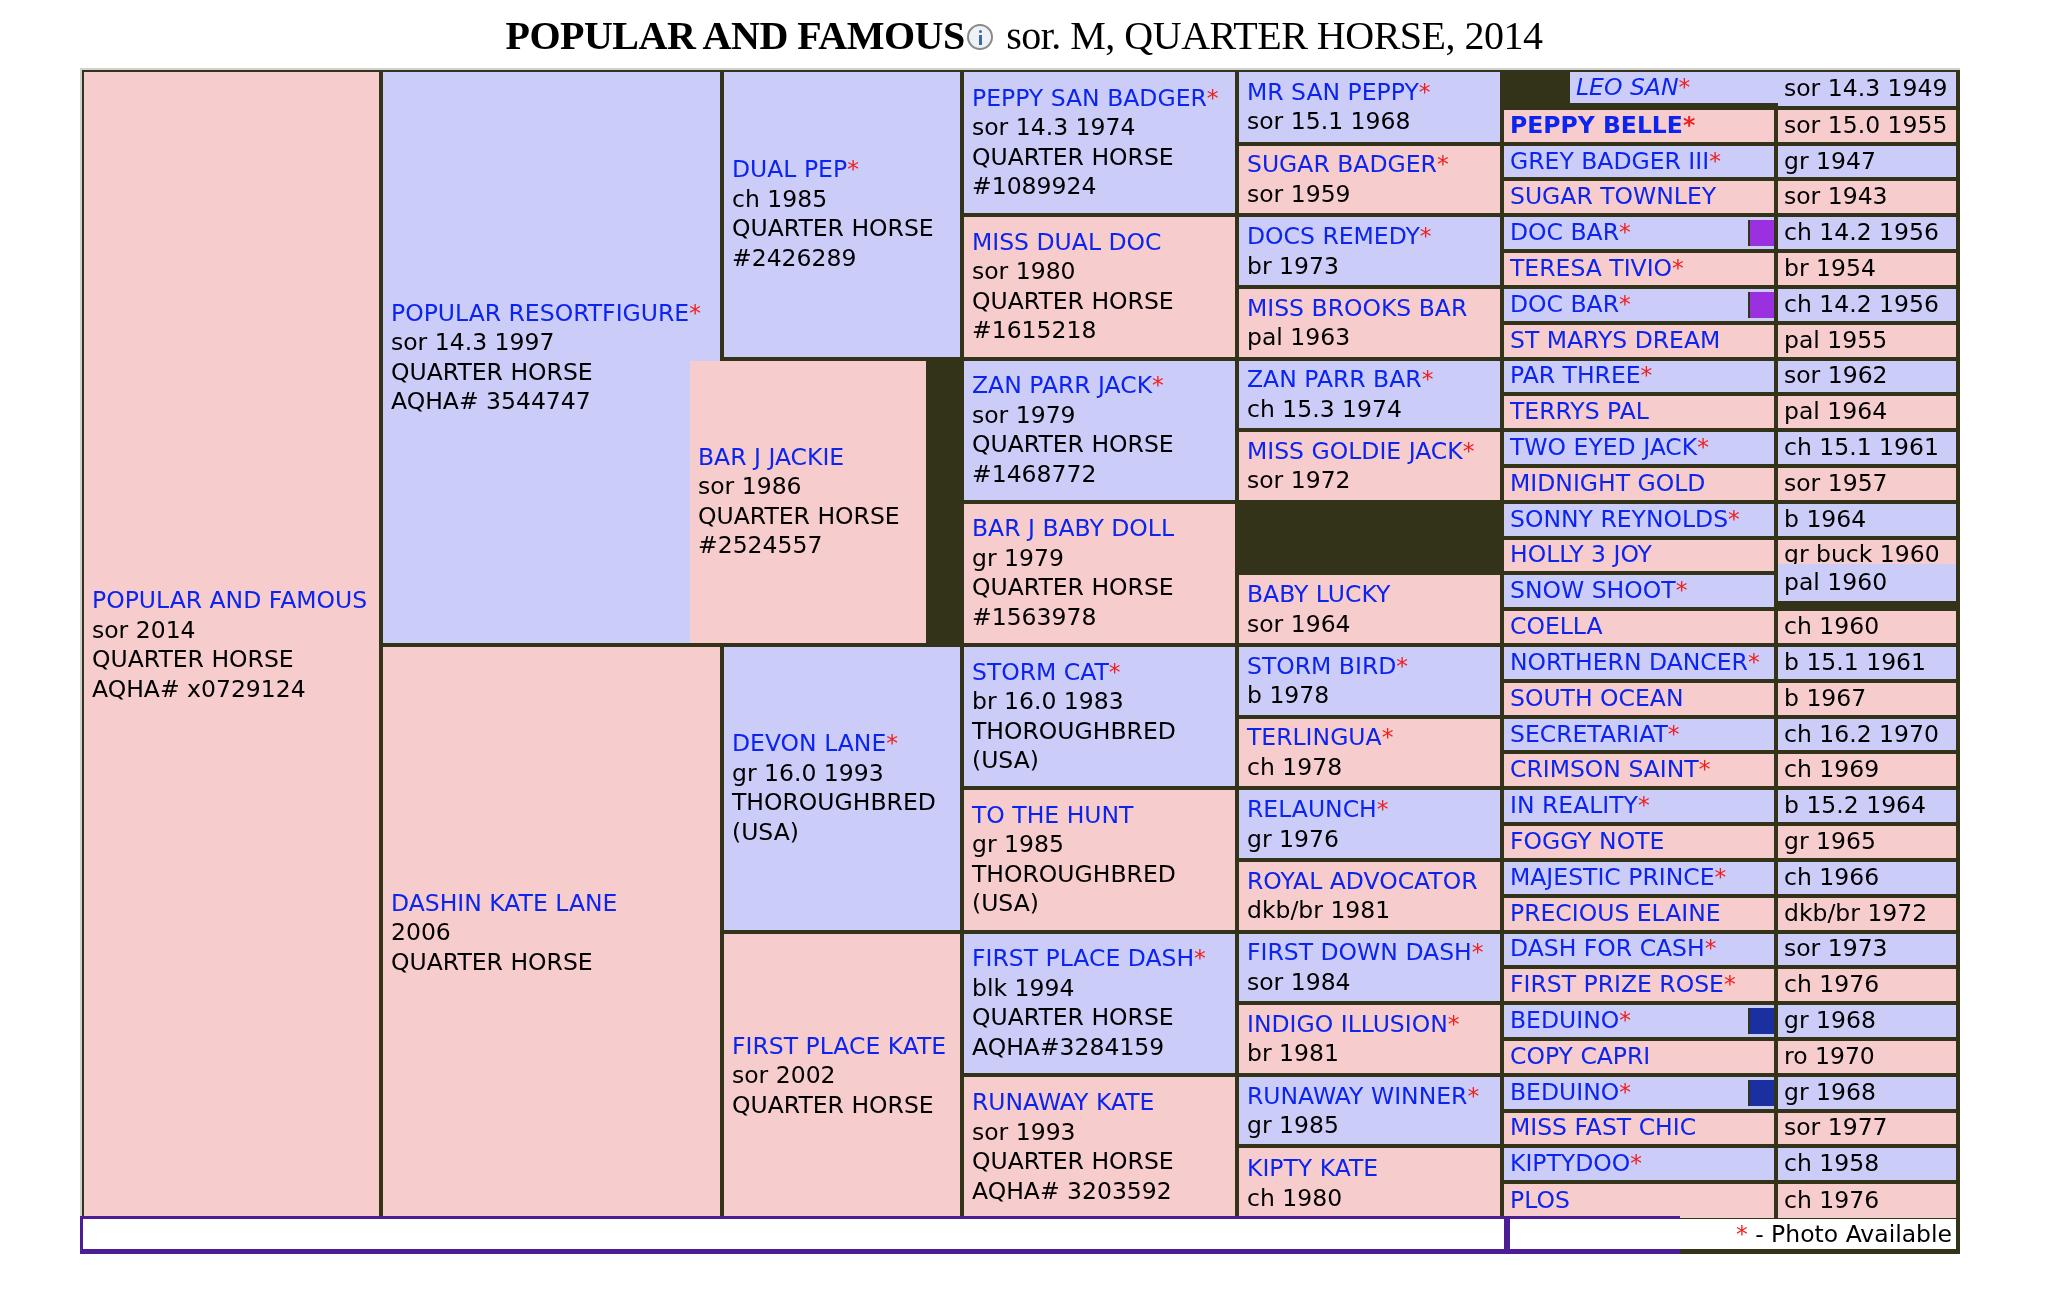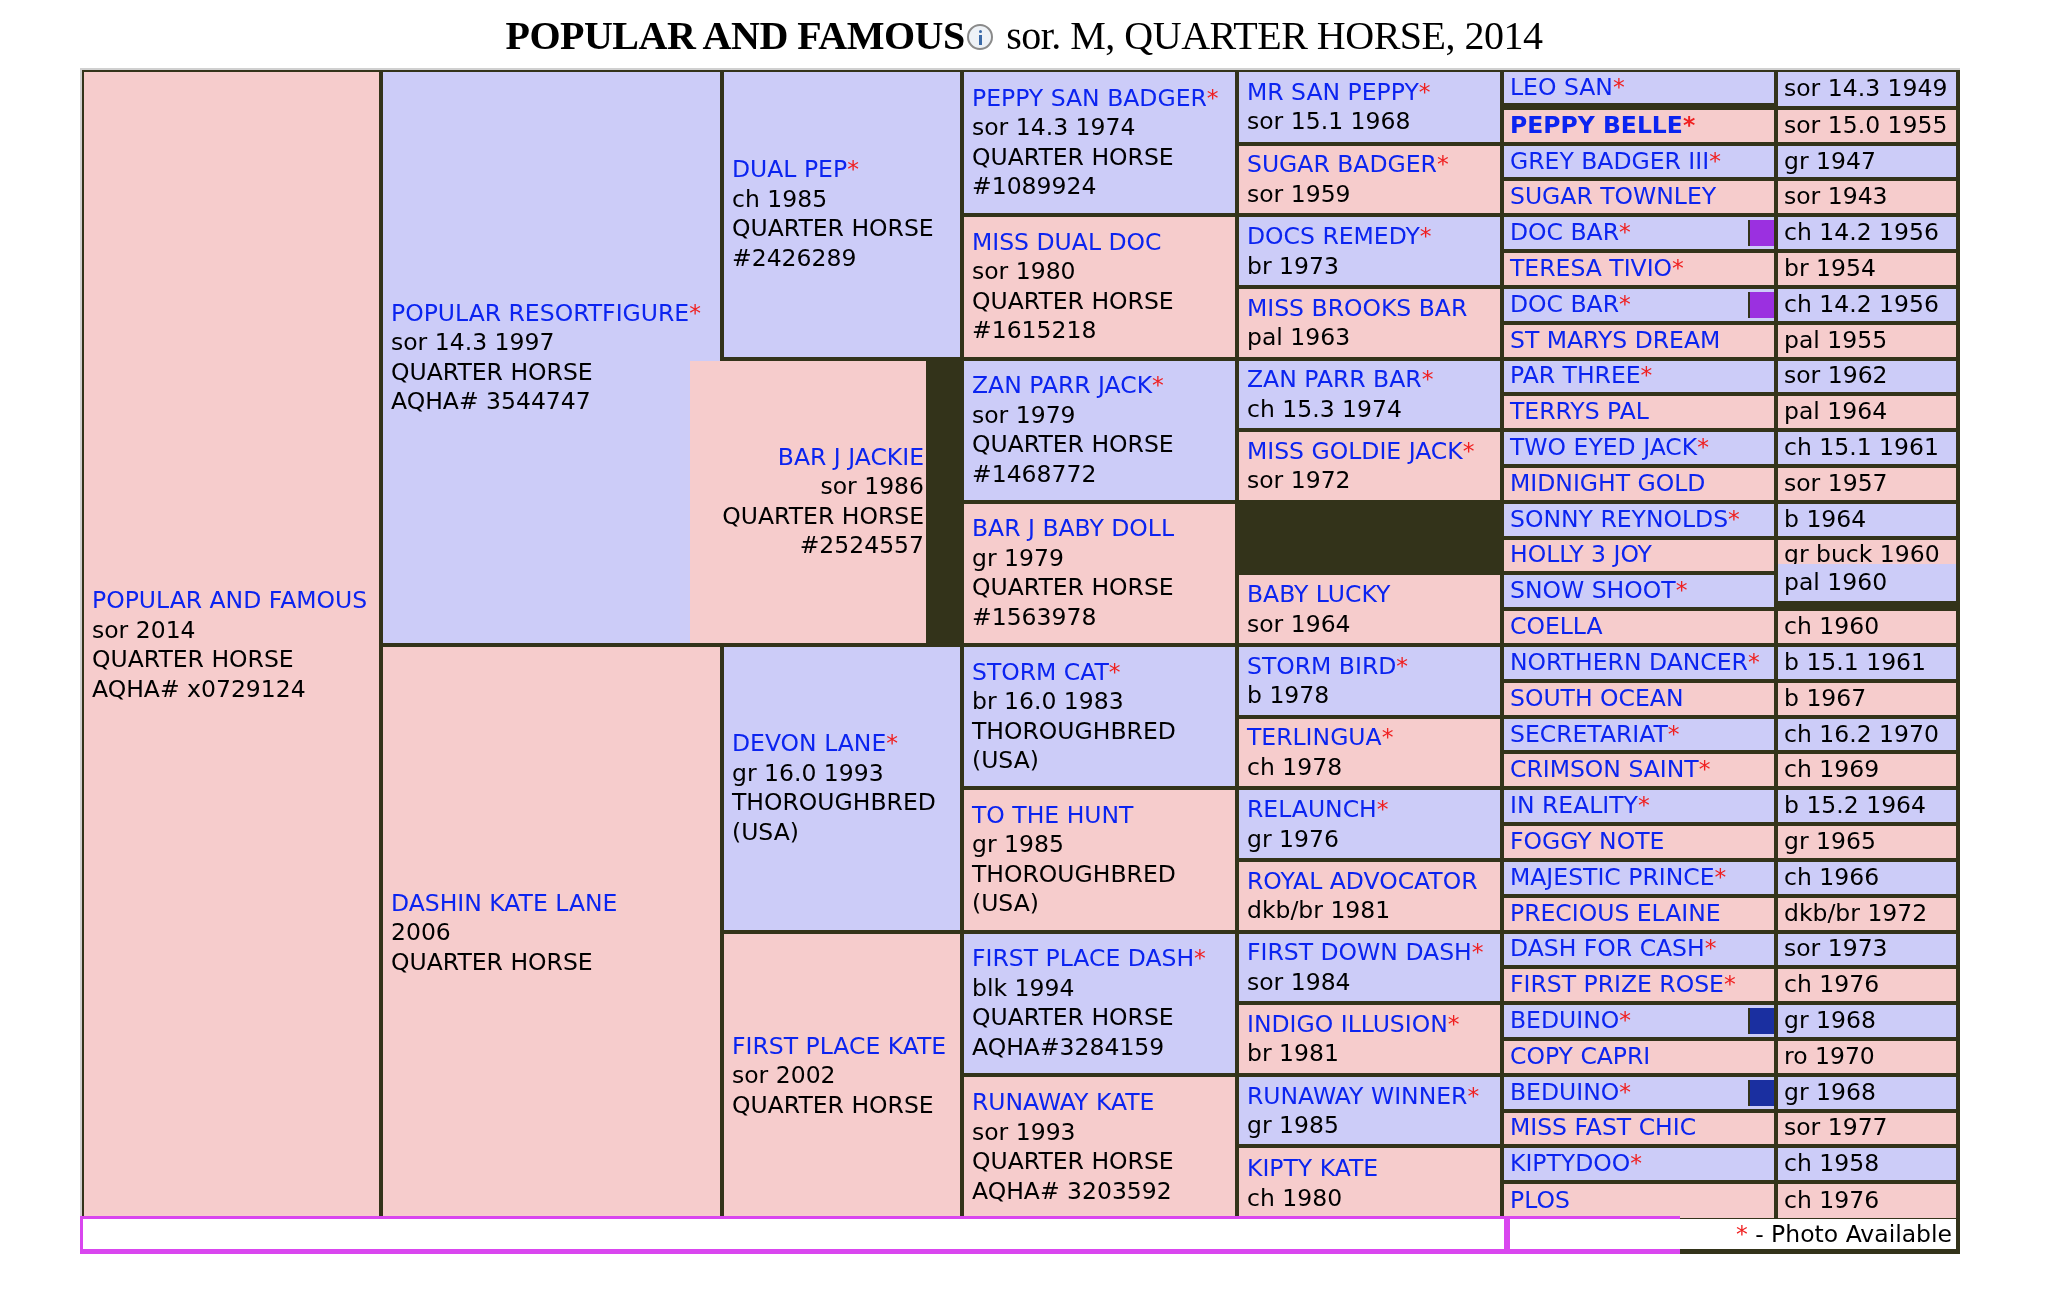--- a/index.html
+++ b/index.html
@@ -12,21 +12,21 @@
   .table { position:absolute; left:80px; top:68px; width:1880px; height:1186px; background:#33331a; border-top:2px solid #d0d0d0; border-left:2px solid #d0d0d0; box-sizing:border-box; }
   .cell { position:absolute; box-sizing:border-box; overflow:hidden; font-size:23.5px; line-height:29.5px; color:#000; }
   .cell.sire { background:#ccccf8; }
   .cell.dam { background:#f6cccc; }
   .cell .inner { position:absolute; left:8px; right:2px; top:50%; transform:translateY(-50%); }
   .cell.g5 .inner, .cell.d5 .inner { left:6px; }
   .name { color:#0b24f0; white-space:nowrap; }
   .star { color:#f02020; }
   .line { white-space:nowrap; }
   .photo-box { position:absolute; top:3px; bottom:3px; right:0; width:26px; border-left:2px solid #33331a; box-sizing:border-box; }
-  .footer { position:absolute; left:80px; top:1216px; width:1600px; height:38px; background:#d946ef; box-sizing:border-box; }
+  .footer { position:absolute; left:80px; top:1216px; width:1600px; height:38px; background:#4c1d95; box-sizing:border-box; }
   .footer .left { position:absolute; left:3px; top:3px; width:1421px; height:30px; background:#fff; }
   .footer .right { position:absolute; left:1430px; top:3px; width:446px; height:30px; background:#fff; text-align:right; font-size:23.5px; line-height:30px; padding-right:4px; box-sizing:border-box; white-space:nowrap; }
 </style>
 </head>
 <body>
 
 <div class="title">
   <span class="bold">POPULAR AND FAMOUS</span><span class="info"></span><span> sor. M, QUARTER HORSE, 2014</span>
 </div>
 
@@ -55,21 +55,21 @@
       </div>
     </div>
     <div class="cell sire" style="left: 642px; width: 236px; top: 2px; height: 284.5px;">
       <div class="inner">
         <div class="line"><span class="name">DUAL PEP</span><span class="star">*</span></div>
         <div class="line">ch 1985</div>
         <div class="line">QUARTER HORSE</div>
         <div class="line">#2426289</div>
       </div>
     </div>
-    <div class="cell dam" style="left: 608px; width: 236px; top: 290.5px; height: 282.5px; text-align: right;">
+    <div class="cell dam" style="left: 608px; width: 236px; top: 290.5px; height: 282.5px;">
       <div class="inner">
         <div class="line"><span class="name">BAR J JACKIE</span></div>
         <div class="line">sor 1986</div>
         <div class="line">QUARTER HORSE</div>
         <div class="line">#2524557</div>
       </div>
     </div>
     <div class="cell sire" style="left: 642px; width: 236px; top: 577px; height: 282.5px;">
       <div class="inner">
         <div class="line"><span class="name">DEVON LANE</span><span class="star">*</span></div>
@@ -232,21 +232,21 @@
         <div class="line"><span class="name">RUNAWAY WINNER</span><span class="star">*</span></div>
         <div class="line">gr 1985</div>
       </div>
     </div>
     <div class="cell dam" style="left: 1157px; width: 261px; top: 1078.38px; height: 69.625px;">
       <div class="inner">
         <div class="line"><span class="name">KIPTY KATE</span></div>
         <div class="line">ch 1980</div>
       </div>
     </div>
-    <div class="cell sire g5" style="left: 1422px; width: 270px; top: 2px; height: 31px;">
+    <div class="cell sire g5" style="left: 1488px; width: 270px; top: 2px; height: 31px; font-style: italic;">
       <div class="inner"><span class="name">LEO SAN</span><span class="star">*</span></div>
     </div>
     <div class="cell sire d5" style="left: 1696px; width: 178px; top: 2px; height: 33.8125px;">
       <div class="inner line">sor 14.3 1949</div>
     </div>
     <div class="cell dam g5" style="left: 1422px; width: 270px; top: 39.8125px; height: 31.8125px; font-weight: bold;">
       <div class="inner"><span class="name">PEPPY BELLE</span><span class="star">*</span></div>
     </div>
     <div class="cell dam d5" style="left: 1696px; width: 178px; top: 39.8125px; height: 31.8125px;">
       <div class="inner line">sor 15.0 1955</div>

